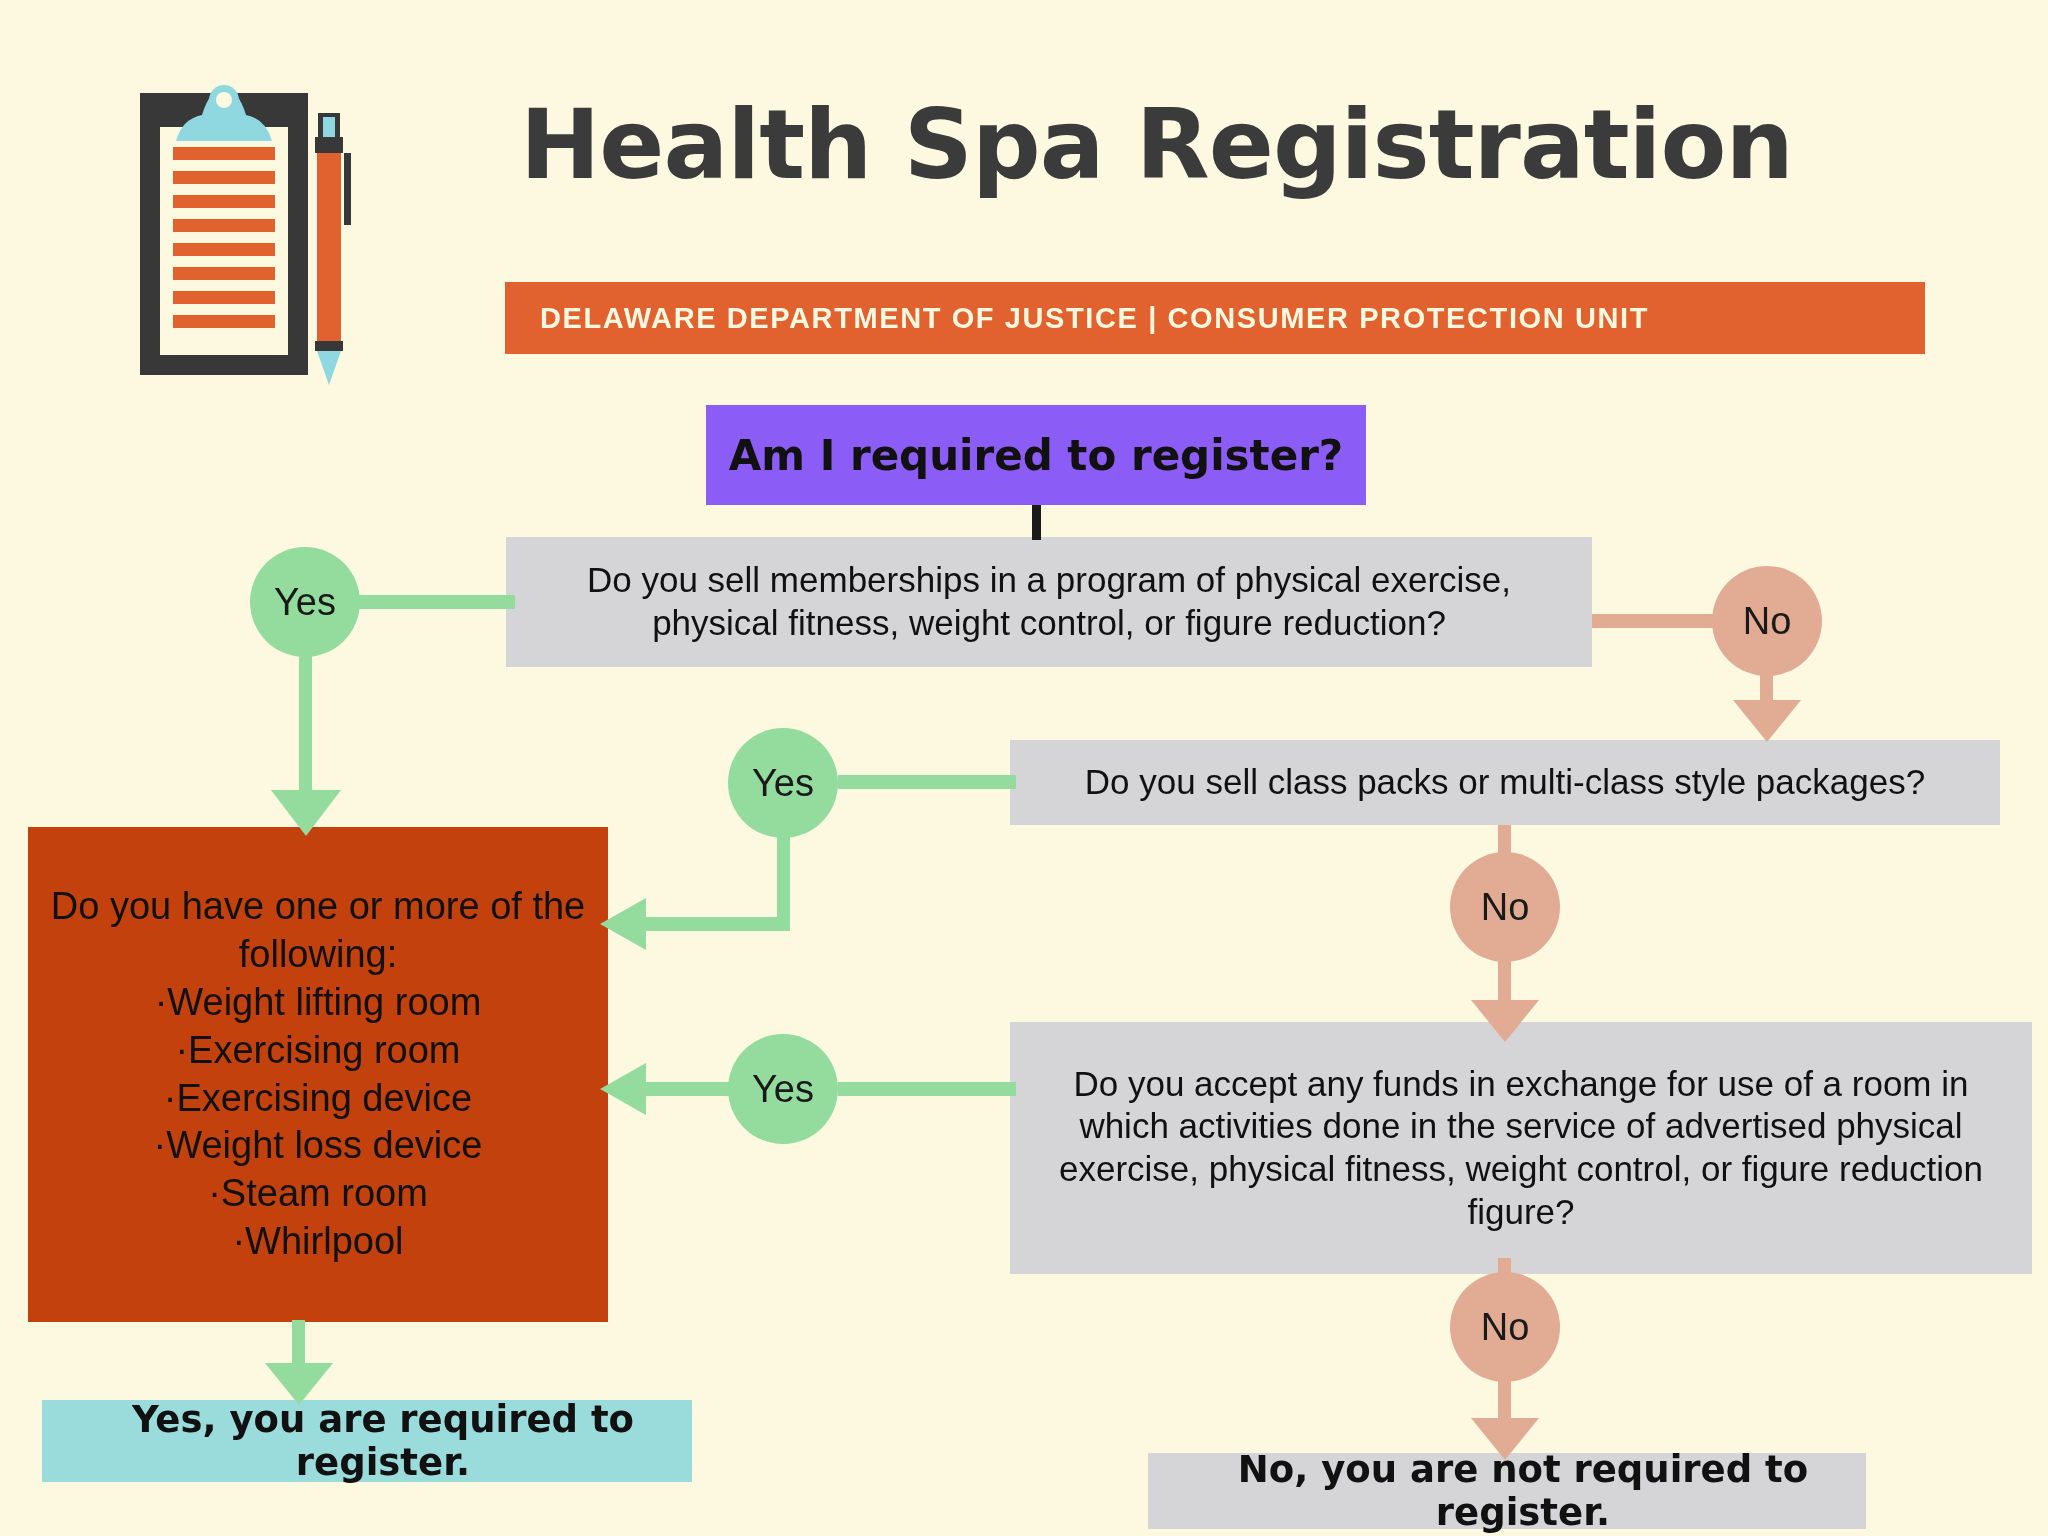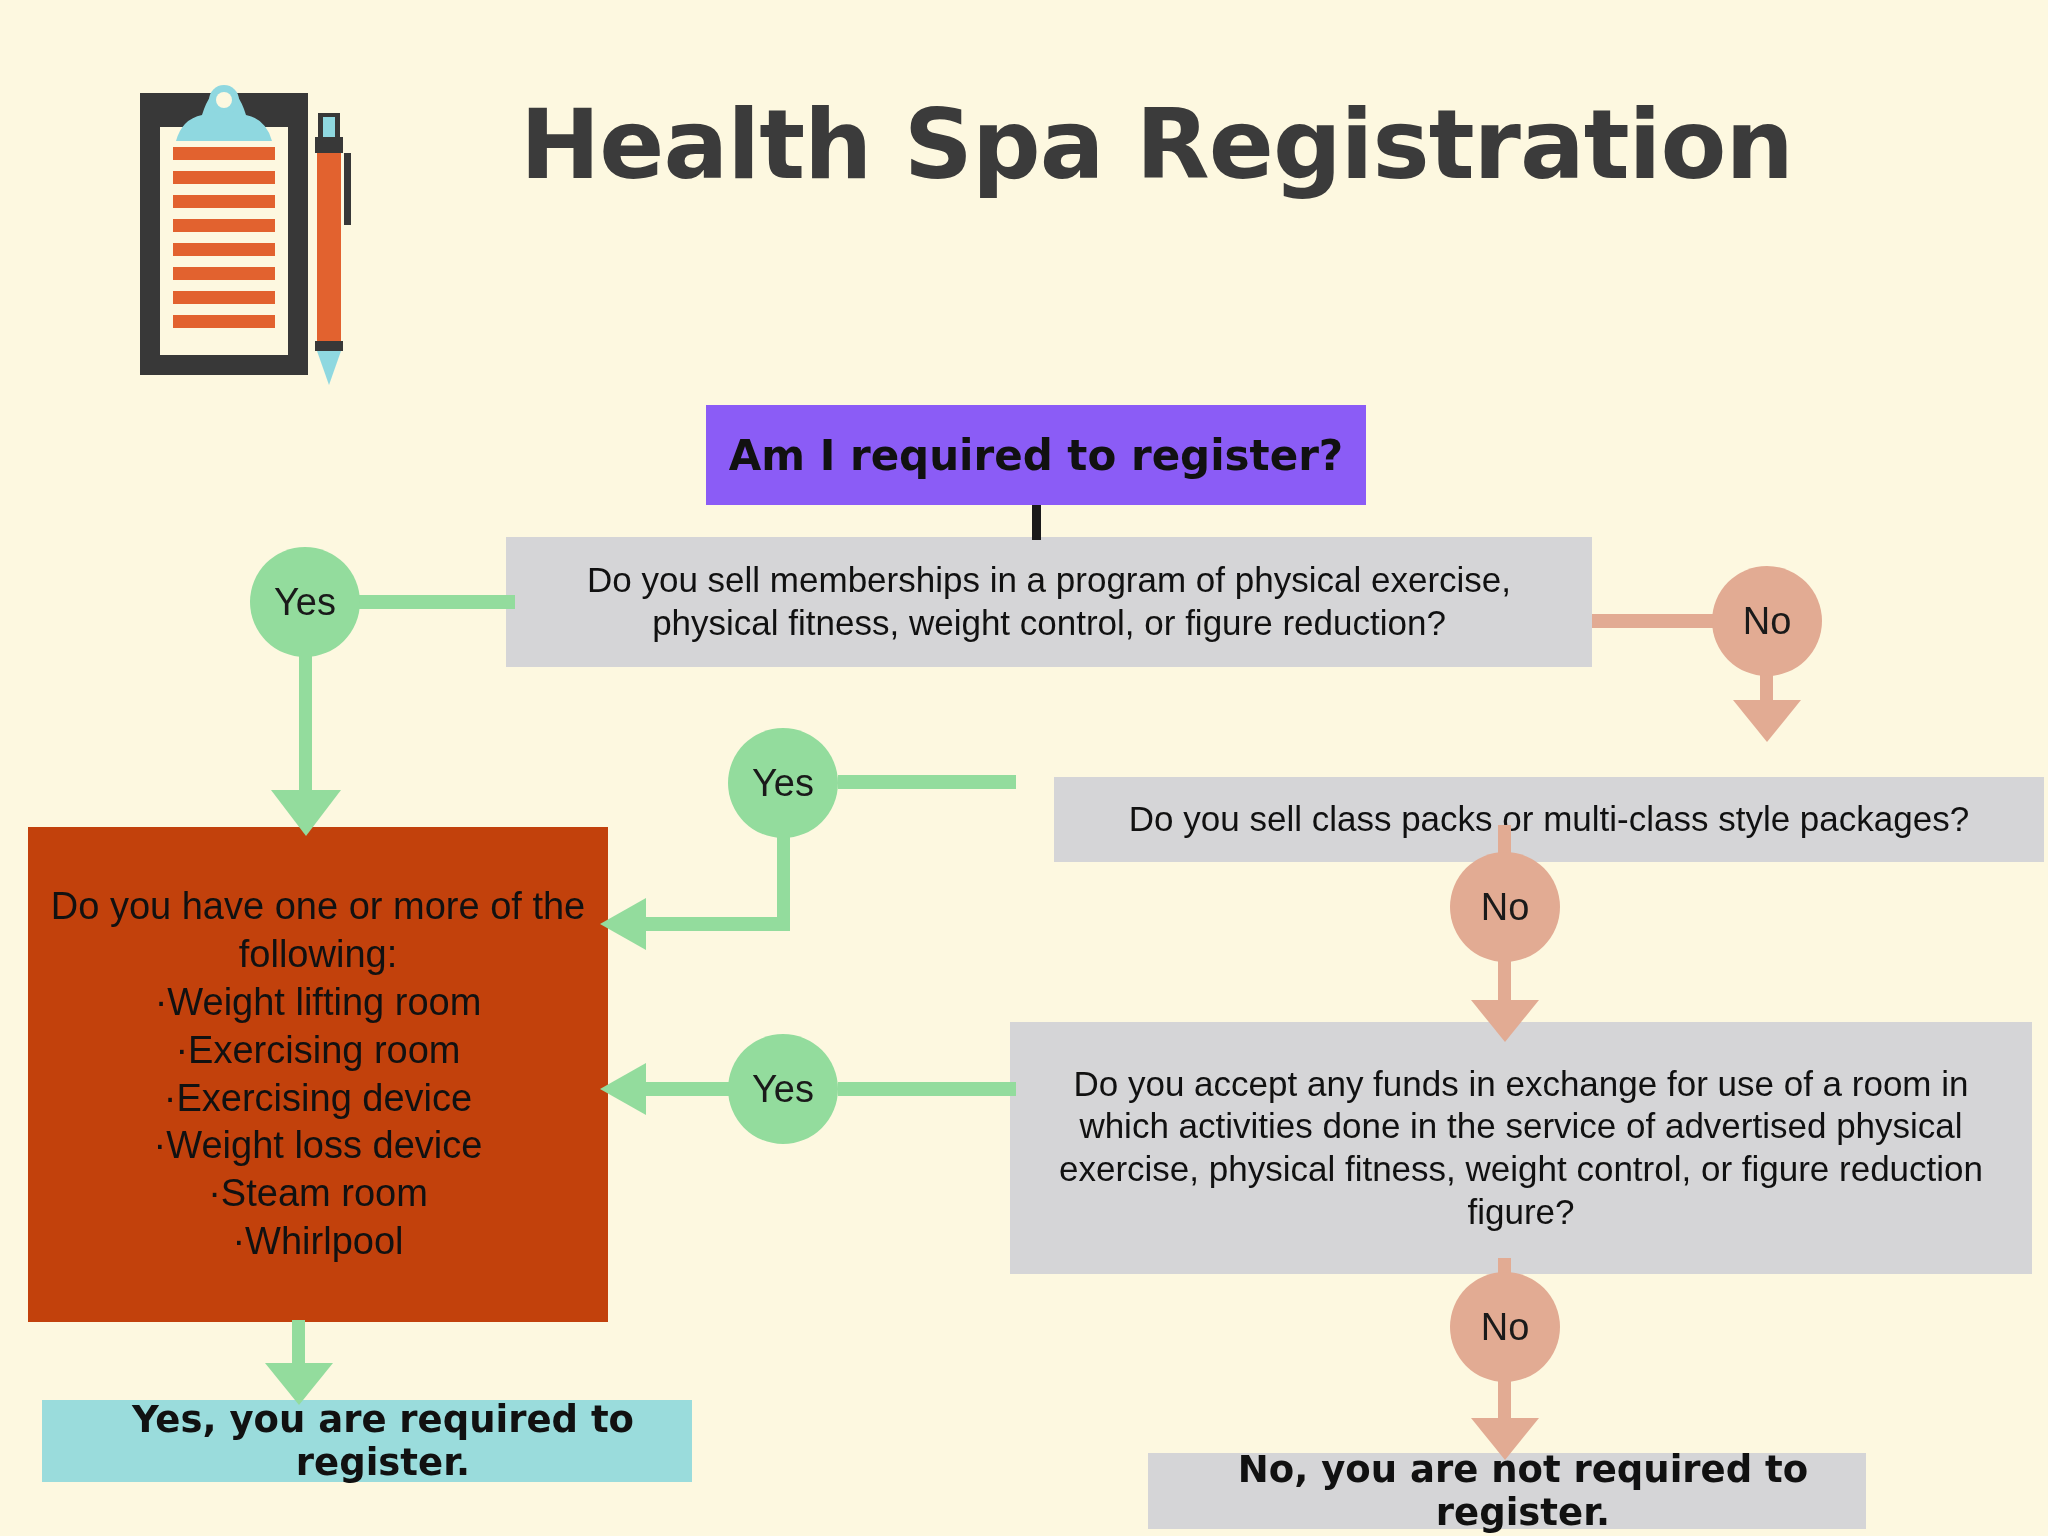--- a/index.html
+++ b/index.html
@@ -158,20 +158,23 @@
       <rect x="175" y="62" width="28" height="16" fill="#383838"></rect>
       <rect x="177" y="78" width="24" height="188" fill="#e2622f"></rect>
       <rect x="204" y="78" width="7" height="72" fill="#383838"></rect>
       <rect x="175" y="266" width="28" height="10" fill="#383838"></rect>
       <path d="M177 276 l12 34 l12 -34 z" fill="#8fd8e0"></path>
     </svg>
   </div>
 
   <div class="title">Health Spa Registration</div>
 
+  <div class="subtitle-bar">
+    <span class="subtitle-text">DELAWARE DEPARTMENT OF JUSTICE | CONSUMER PROTECTION UNIT</span>
+  </div>
 
   <div class="box header-box" style="left:706px; top:405px; width:660px; height:100px;">
     <span>Am I required to register?</span>
   </div>
 
   <div class="conn k" style="left:1032px; top:505px; width:9px; height:35px;"></div>
 
   <div class="box qbox" style="left:506px; top:537px; width:1086px; height:130px;">
     <div>
       <div>Do you sell memberships in a program of physical exercise,</div>
@@ -191,21 +194,21 @@
 
   <div class="conn r" style="left:1592px; top:614px; width:130px; height:14px;"></div>
   <div class="circle circle-no" style="left:1712px; top:566px; width:110px; height:110px;">
     <span>No</span>
   </div>
   <div class="conn r" style="left:1760px; top:670px; width:13px; height:34px;"></div>
   <svg class="arrow" style="left:1733px; top:700px;" width="68" height="42">
     <path d="M0 0 L68 0 L34 42 Z" fill="#e2ab93"></path>
   </svg>
 
-  <div class="box qbox" style="left:1054px; top:740px; width:990px; height:85px;margin-top:37px;">
+  <div class="box qbox" style="left:1010px; top:740px; width:990px; height:85px;">
     <span>Do you sell class packs or multi-class style packages?</span>
   </div>
 
   <div class="conn g" style="left:838px; top:775px; width:178px; height:14px;"></div>
   <div class="circle circle-yes" style="left:728px; top:728px; width:110px; height:110px;">
     <span>Yes</span>
   </div>
 
   <div class="conn g" style="left:777px; top:830px; width:13px; height:100px;"></div>
   <div class="conn g" style="left:622px; top:917px; width:168px; height:14px;"></div>

